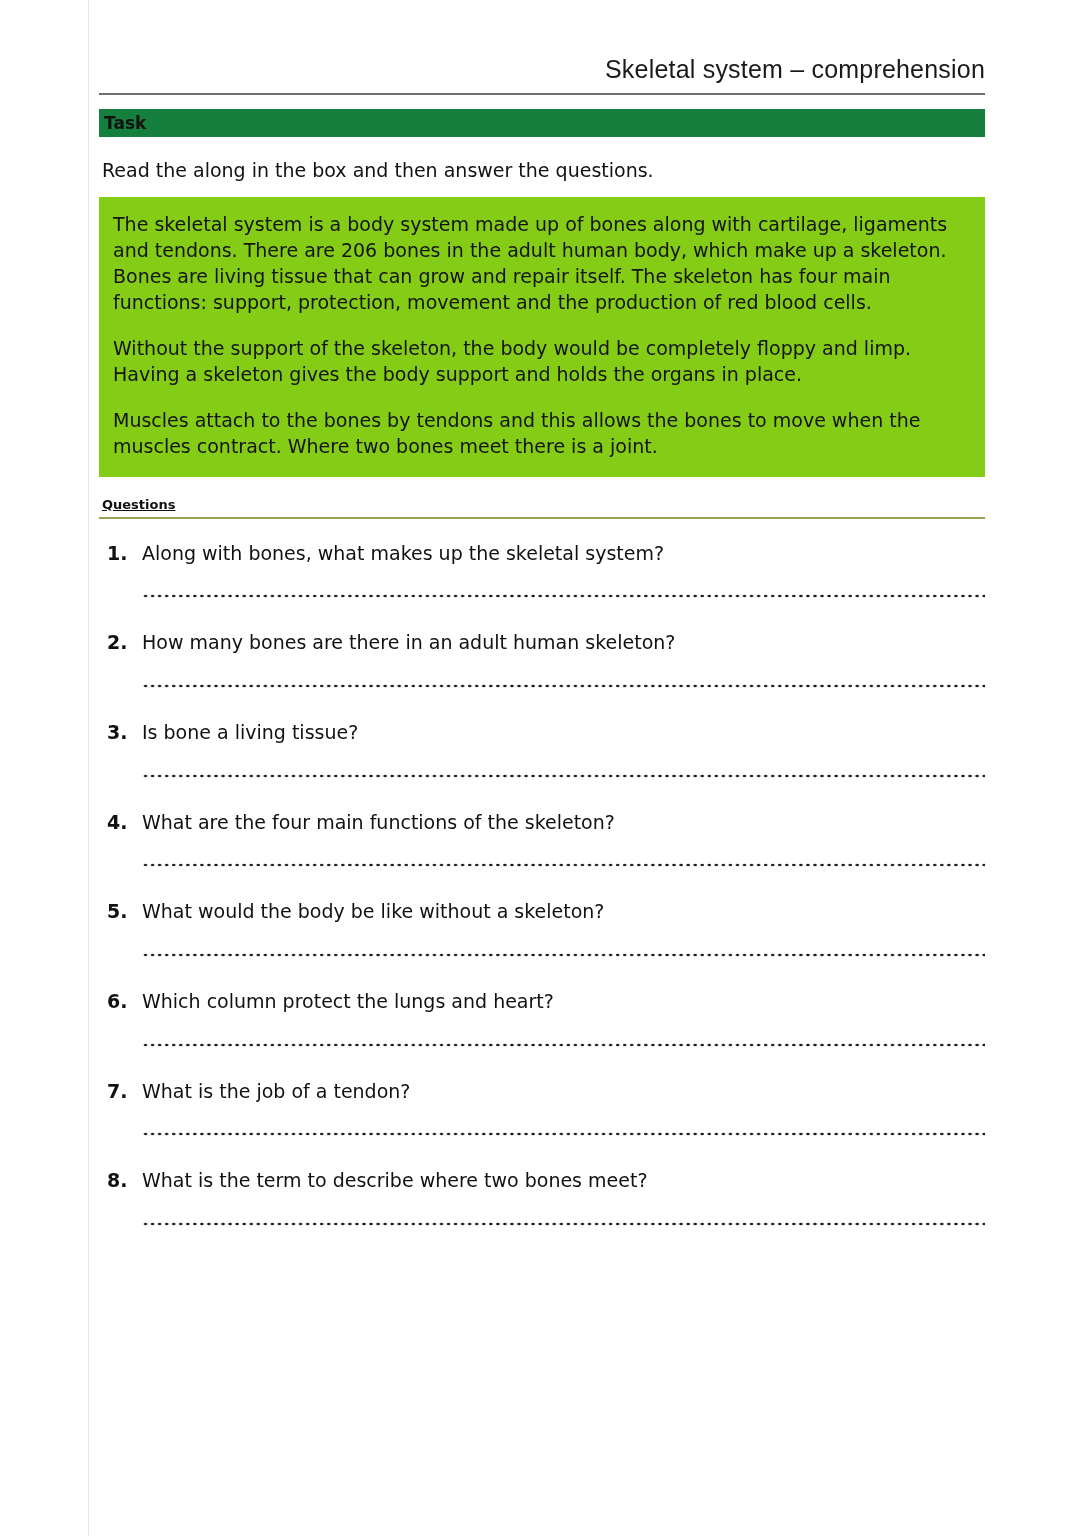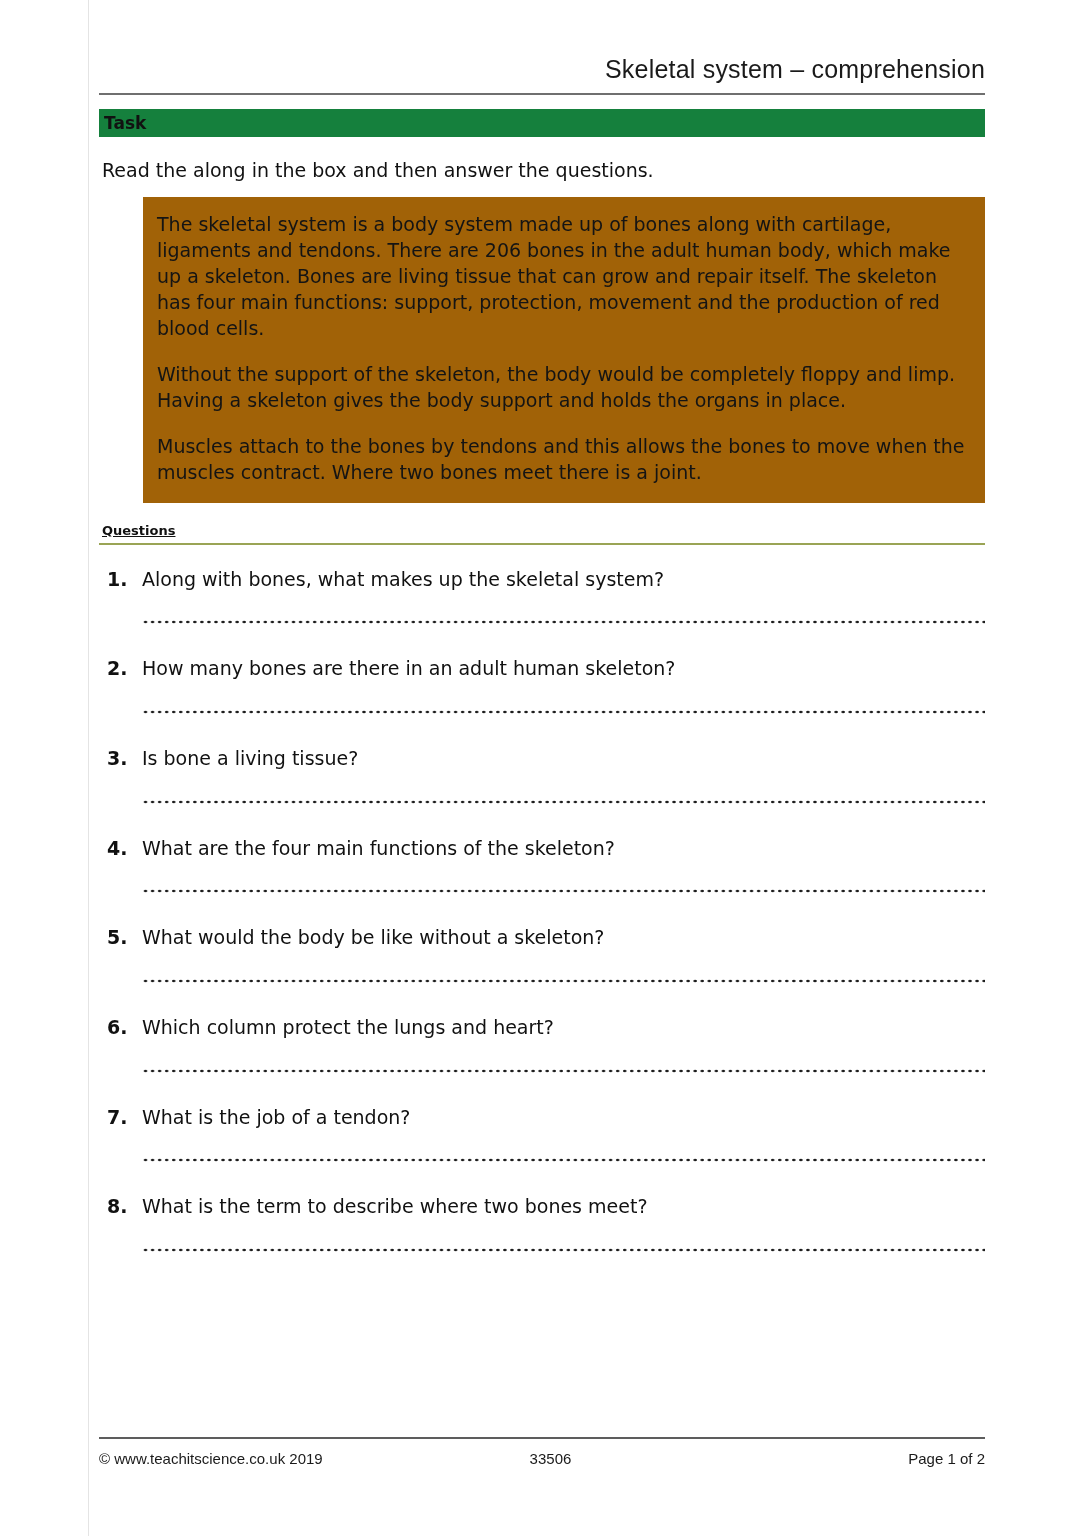--- a/index.html
+++ b/index.html
@@ -69,24 +69,23 @@
   .intro {
     margin-top: 22px;
     font-size: 19px;
     color: #111111;
     padding-left: 3px;
   }
 
   
   .passage {
     margin-top: 16px;
-    background: #a16207;
+    background: #84cc16;
     padding: 14px 18px 16px 14px;
     box-sizing: border-box;
-    margin-left: 44px;
   }
   .passage p {
     margin: 0 0 20px 0;
     font-size: 19px;
     line-height: 1.37;
     color: #141414;
   }
   .passage p:last-child {
     margin-bottom: 2px;
   }
@@ -260,22 +259,14 @@
         <div class="q-row">
           <span class="q-num">8.</span>
           <span class="q-text">What is the term to describe where two bones meet?</span>
         </div>
         <div class="answer-line"></div>
       </div>
 
     </div>
   </div>
 
-  <div class="footer-wrap">
-    <div class="footer-rule"></div>
-    <div class="footer-row">
-      <span class="footer-left">© www.teachitscience.co.uk 2019</span>
-      <span class="footer-center">33506</span>
-      <span class="footer-right">Page 1 of 2</span>
-    </div>
-  </div>
 
 </div>
 
 </body></html>

